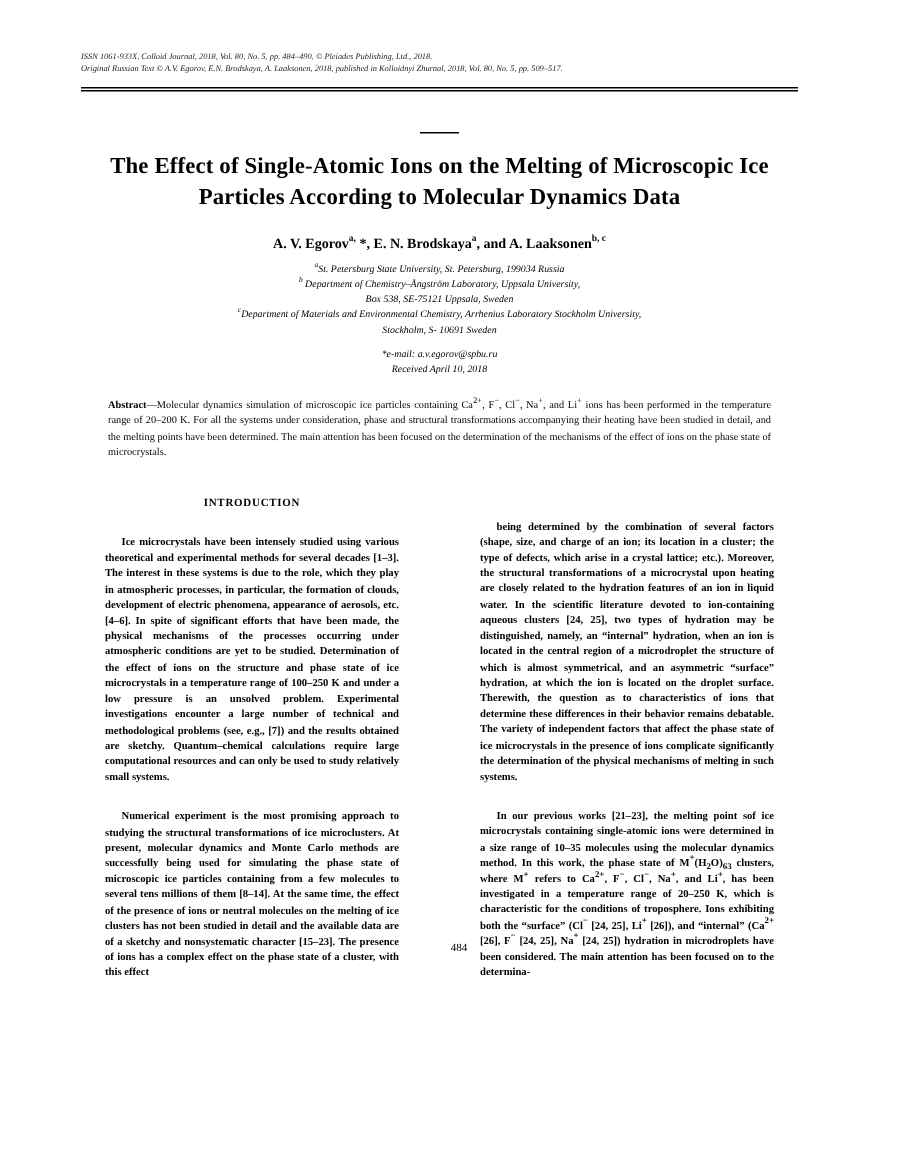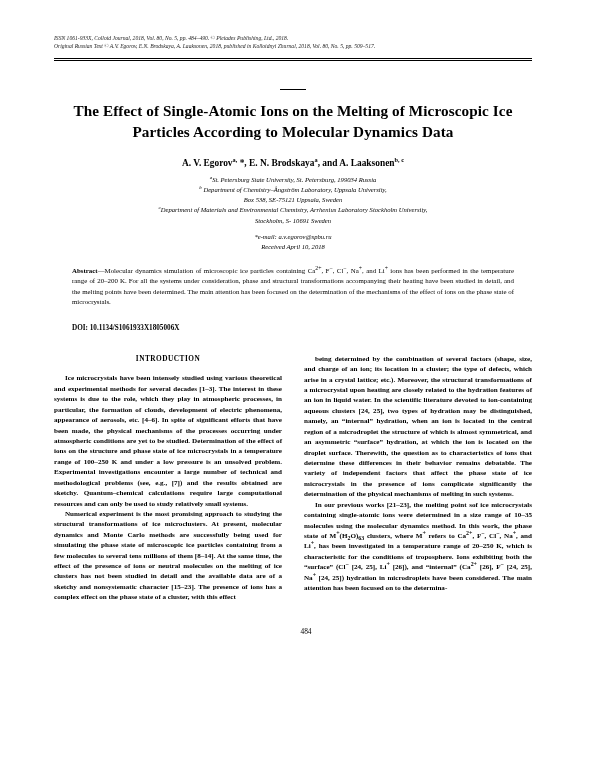--- a/index.html
+++ b/index.html
@@ -117,21 +117,21 @@
     line-height: 1.47;
     text-align: justify;
   }
   .sec-head {
     text-align: center;
     font-size: 7.3px;
     letter-spacing: 0.5px;
     margin-bottom: 9px;
   }
   .col p {
-    margin: 0;
+    margin: 16px;
     text-indent: 11px;
   }
   .col p + p {
     margin-top: 0;
   }
   .folio {
     position: absolute;
     left: 12px;
     right: 0;
     bottom: 16px;
@@ -171,21 +171,20 @@
     <div>Stockholm, S- 10691 Sweden</div>
   </div>
 
   <div class="email">*e-mail: a.v.egorov@spbu.ru</div>
   <div class="received">Received April 10, 2018</div>
 
   <div class="abstract">
     <span class="lead">Abstract</span><span>—Molecular dynamics simulation of microscopic ice particles containing Ca<sup>2+</sup>, F<sup>−</sup>, Cl<sup>−</sup>, Na<sup>+</sup>, and Li<sup>+</sup> ions has been performed in the temperature range of 20–200 K. For all the systems under consideration, phase and structural transformations accompanying their heating have been studied in detail, and the melting points have been determined. The main attention has been focused on the determination of the mechanisms of the effect of ions on the phase state of microcrystals.</span>
   </div>
 
-  <div class="doi">DOI: 10.1134/S1061933X1805006X</div>
 
   <div class="columns">
     <div class="col">
       <div class="sec-head">INTRODUCTION</div>
       <p>Ice microcrystals have been intensely studied using various theoretical and experimental methods for several decades [1–3]. The interest in these systems is due to the role, which they play in atmospheric processes, in particular, the formation of clouds, development of electric phenomena, appearance of aerosols, etc. [4–6]. In spite of significant efforts that have been made, the physical mechanisms of the processes occurring under atmospheric conditions are yet to be studied. Determination of the effect of ions on the structure and phase state of ice microcrystals in a temperature range of 100–250 K and under a low pressure is an unsolved problem. Experimental investigations encounter a large number of technical and methodological problems (see, e.g., [7]) and the results obtained are sketchy. Quantum–chemical calculations require large computational resources and can only be used to study relatively small systems.</p>
       <p>Numerical experiment is the most promising approach to studying the structural transformations of ice microclusters. At present, molecular dynamics and Monte Carlo methods are successfully being used for simulating the phase state of microscopic ice particles containing from a few molecules to several tens millions of them [8–14]. At the same time, the effect of the presence of ions or neutral molecules on the melting of ice clusters has not been studied in detail and the available data are of a sketchy and nonsystematic character [15–23]. The presence of ions has a complex effect on the phase state of a cluster, with this effect</p>
     </div>
     <div class="col">
       <p>being determined by the combination of several factors (shape, size, and charge of an ion; its location in a cluster; the type of defects, which arise in a crystal lattice; etc.). Moreover, the structural transformations of a microcrystal upon heating are closely related to the hydration features of an ion in liquid water. In the scientific literature devoted to ion-containing aqueous clusters [24, 25], two types of hydration may be distinguished, namely, an “internal” hydration, when an ion is located in the central region of a microdroplet the structure of which is almost symmetrical, and an asymmetric “surface” hydration, at which the ion is located on the droplet surface. Therewith, the question as to characteristics of ions that determine these differences in their behavior remains debatable. The variety of independent factors that affect the phase state of ice microcrystals in the presence of ions complicate significantly the determination of the physical mechanisms of melting in such systems.</p>
       <p>In our previous works [21–23], the melting point sof ice microcrystals containing single-atomic ions were determined in a size range of 10–35 molecules using the molecular dynamics method. In this work, the phase state of M<sup>+</sup>(H<sub>2</sub>O)<sub>63</sub> clusters, where M<sup>+</sup> refers to Ca<sup>2+</sup>, F<sup>−</sup>, Cl<sup>−</sup>, Na<sup>+</sup>, and Li<sup>+</sup>, has been investigated in a temperature range of 20–250 K, which is characteristic for the conditions of troposphere. Ions exhibiting both the “surface” (Cl<sup>−</sup> [24, 25], Li<sup>+</sup> [26]), and “internal” (Ca<sup>2+</sup> [26], F<sup>−</sup> [24, 25], Na<sup>+</sup> [24, 25]) hydration in microdroplets have been considered. The main attention has been focused on to the determina-</p>

